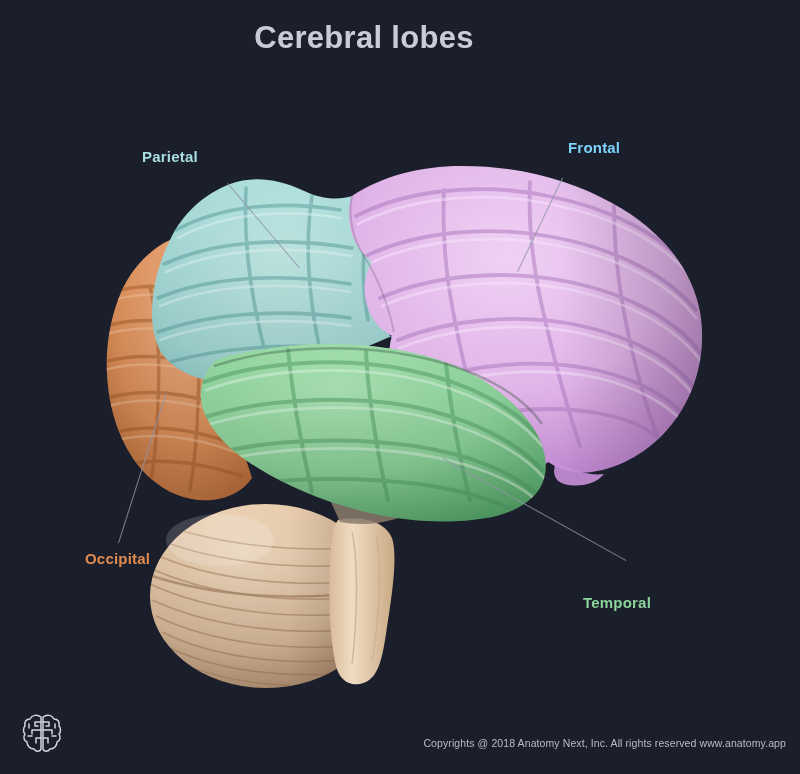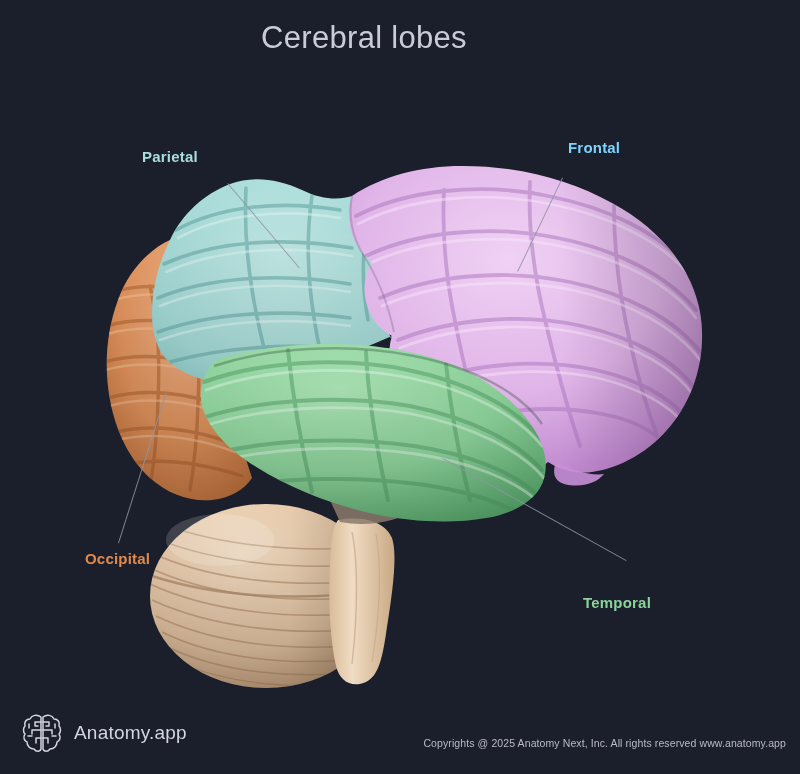--- a/index.html
+++ b/index.html
@@ -13,21 +13,21 @@
     overflow: hidden;
     font-family: "Liberation Sans", sans-serif;
   }
 
   
   #title {
     position: absolute;
     top: 20px; left: 0; width: 728px;
     text-align: center;
     font-size: 31px;
-    font-weight: normal;
+    font-weight: bold;
     letter-spacing: 0.3px;
     color: #c9ccd6;
   }
 
   
   .lobe-label {
     position: absolute;
     font-size: 15px;
     font-weight: bold;
     letter-spacing: 0.2px;
@@ -361,18 +361,17 @@
         <path d="M7,12 L7,16"></path>
         <path d="M6,24 L10,24"></path>
 
         <path d="M21,10 L27,10 L27,14 L24,14"></path>
         <path d="M21,18 L30,18 L30,22"></path>
         <path d="M21,26 L26,26 L26,31"></path>
         <path d="M33,12 L33,16"></path>
         <path d="M34,24 L30,24"></path>
       </g>
     </svg>
-    <span id="logo-text">Anatomy.app</span>
   </div>
 
-  <div id="copyright">Copyrights @ 2025 Anatomy Next, Inc. All rights reserved www.anatomy.app</div>
+  <div id="copyright">Copyrights @ 2018 Anatomy Next, Inc. All rights reserved www.anatomy.app</div>
 
 </div>
 
 </body></html>

